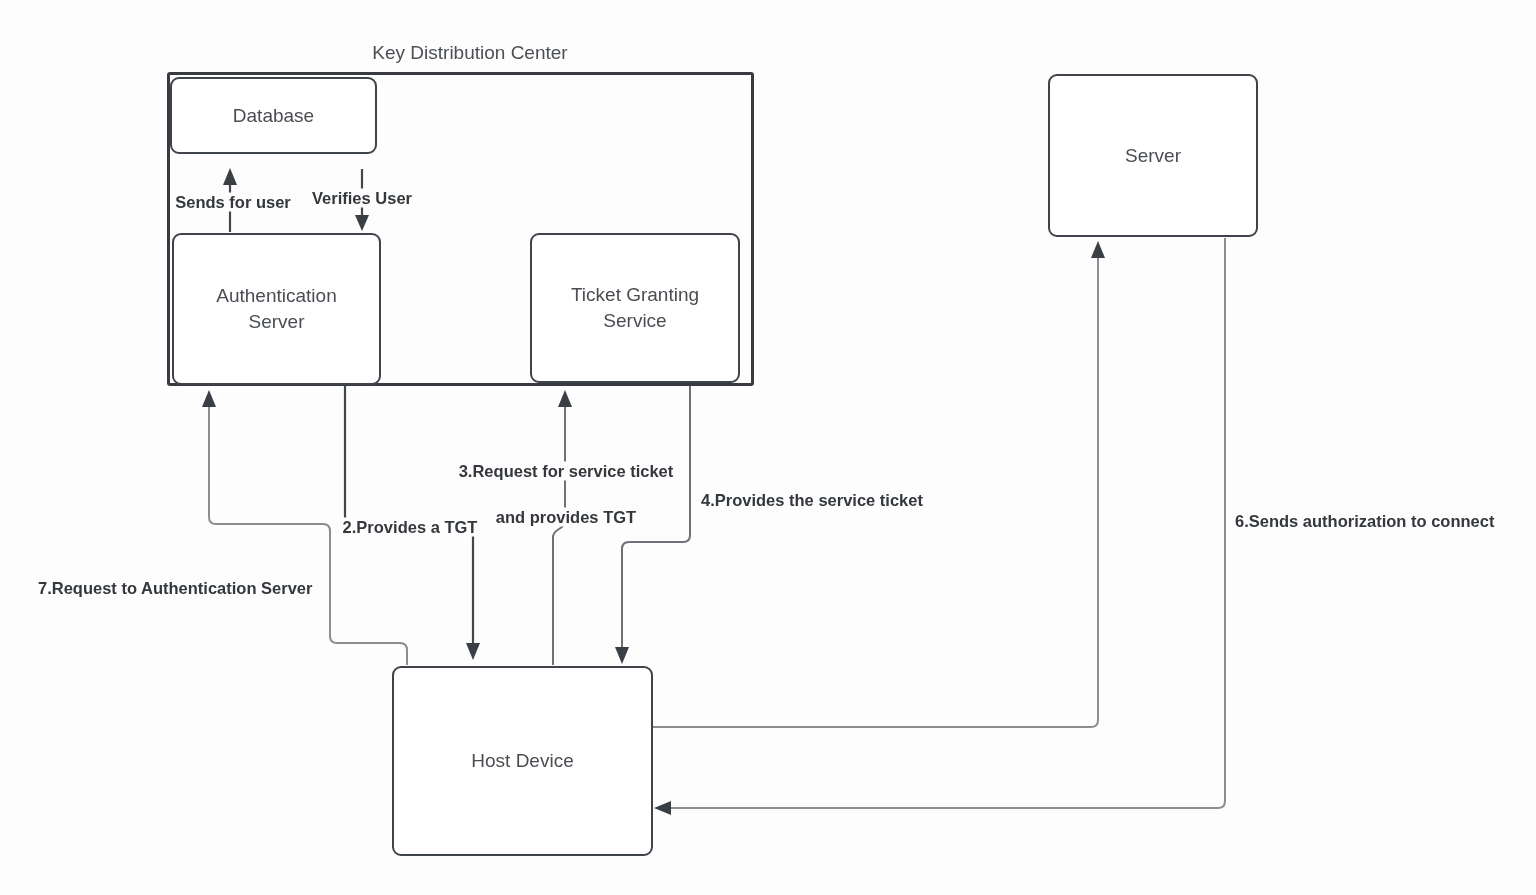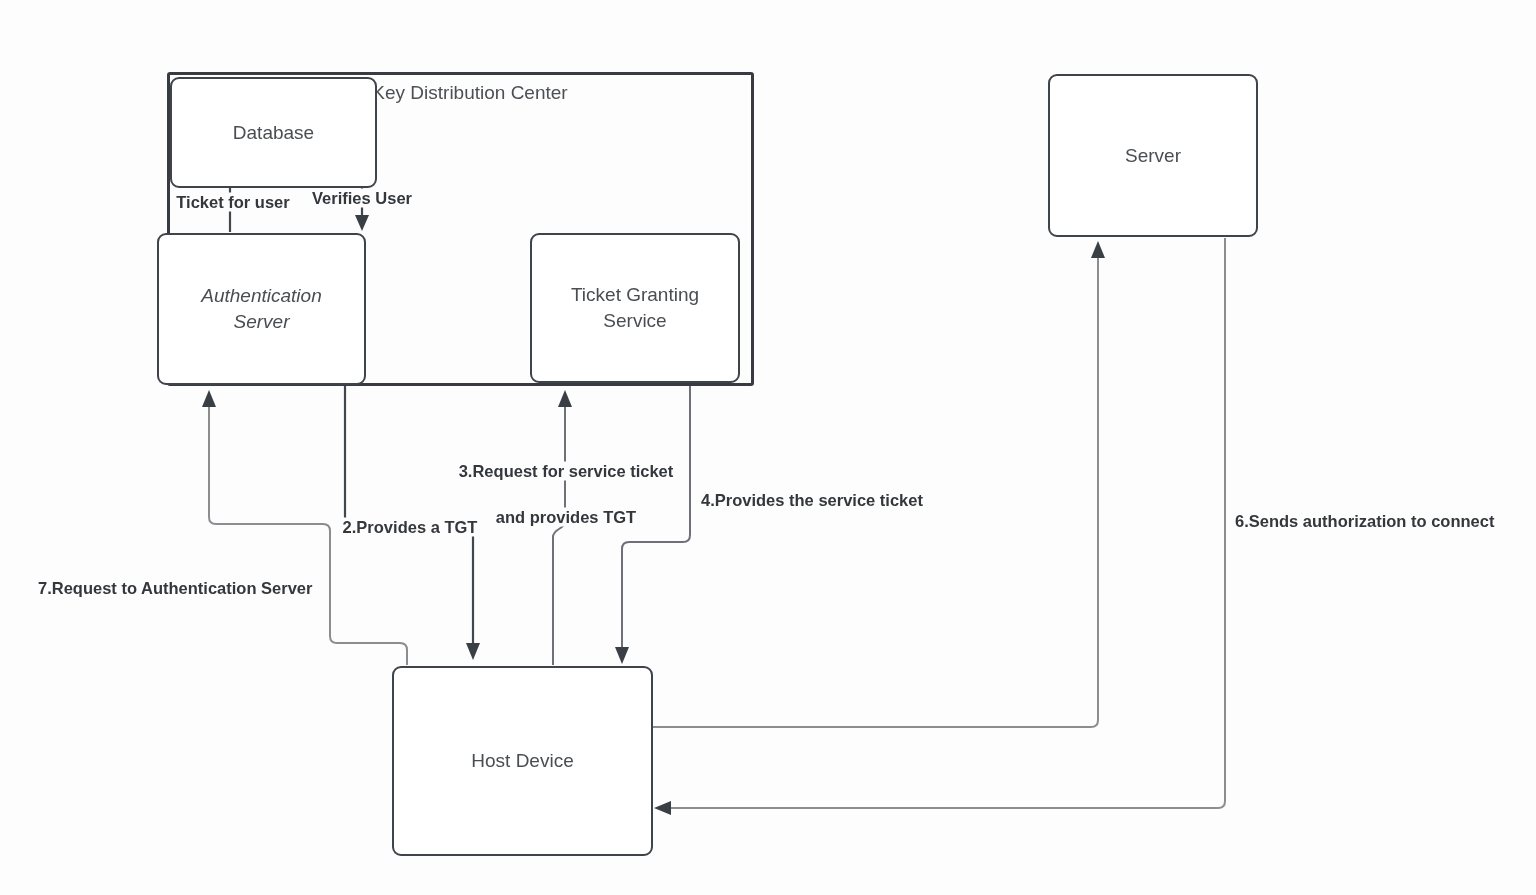--- a/index.html
+++ b/index.html
@@ -48,21 +48,20 @@
     box-sizing: border-box;
     z-index: 1;
   }
   .diagram-title {
     position: absolute;
     transform: translate(-50%, -50%);
     color: #4c5055;
     font-size: 19px;
     white-space: nowrap;
     z-index: 2;
-    margin-top: 40px;
   }
   .edge-label {
     position: absolute;
     transform: translate(-50%, -50%);
     color: #34383d;
     font-size: 16.5px;
     font-weight: bold;
     white-space: nowrap;
     text-align: center;
     z-index: 4;
@@ -109,41 +108,41 @@
     <polygon class="arrowhead" points="1098,241 1091,258 1105,258"></polygon>
 
     <path class="conn" d="M 1225,238 L 1225,801 Q 1225,808 1218,808 L 670,808"></path>
     <polygon class="arrowhead" points="654,808 671,801 671,815"></polygon>
   </svg>
 
   <div class="group-box" style="left:167px; top:72px; width:587px; height:314px;"></div>
 
   <div class="diagram-title" style="left:470px; top:53px;">Key Distribution Center</div>
 
-  <div class="node" style="left:170px; top:77px; width:207px; height:111px;text-align:right;">
+  <div class="node" style="left:170px; top:77px; width:207px; height:77px;text-align:right;">
     <span>Database</span>
   </div>
 
-  <div class="node" style="left:157px; top:233px; width:209px; height:152px;font-style:italic;">
+  <div class="node" style="left:172px; top:233px; width:209px; height:152px;">
     <span style="display:inline-block; max-width:150px;">Authentication Server</span>
   </div>
 
   <div class="node" style="left:530px; top:233px; width:210px; height:150px;">
     <span style="display:inline-block; max-width:160px;">Ticket Granting Service</span>
   </div>
 
   <div class="node" style="left:392px; top:666px; width:261px; height:190px;">
     <span>Host Device</span>
   </div>
 
   <div class="node" style="left:1048px; top:74px; width:210px; height:163px; border-width:2px;">
     <span>Server</span>
   </div>
 
-  <div class="edge-label bg" style="left:233px; top:202px;">Ticket for user</div>
+  <div class="edge-label bg" style="left:233px; top:202px;">Sends for user</div>
 
   <div class="edge-label bg" style="left:362px; top:198px;">Verifies User</div>
 
   <div class="edge-label left-anchor" style="left:38px; top:588px;">7.Request to Authentication Server</div>
 
   <div class="edge-label bg" style="left:410px; top:527px;">2.Provides a TGT</div>
 
   <div class="edge-label stack" style="left:566px; top:494px;">
     <div class="row"><span class="line">3.Request for service ticket</span></div>
     <div class="row"><span class="line">and provides TGT</span></div>

